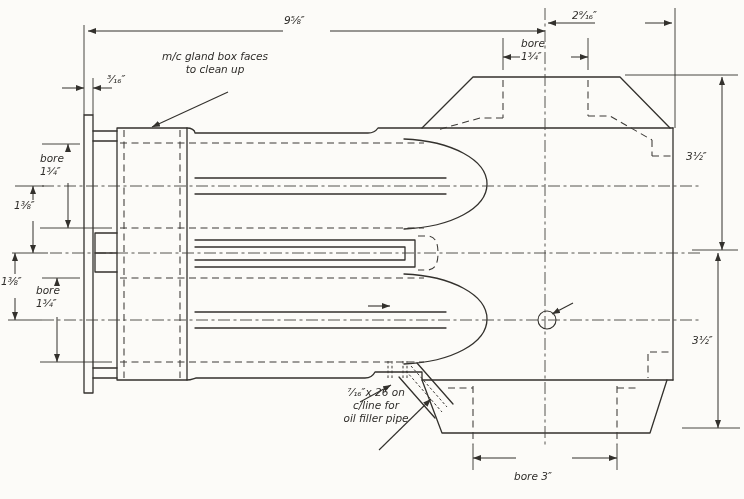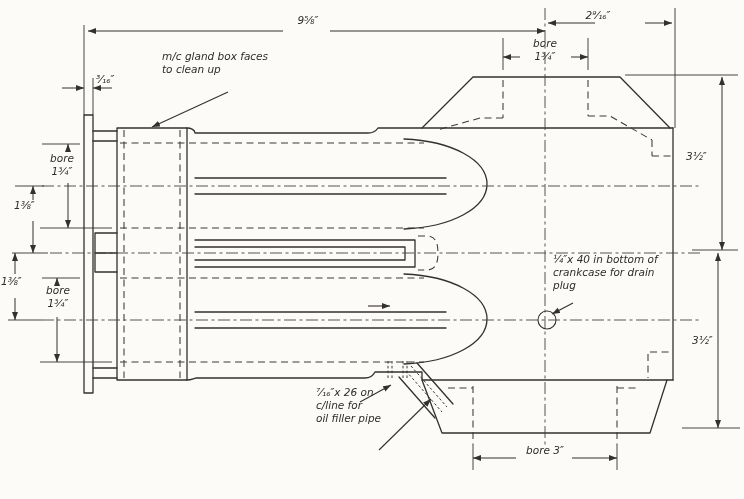--- a/index.html
+++ b/index.html
@@ -13,21 +13,21 @@
   .sheet svg{position:absolute;left:0;top:0;}
   .lbl{
     position:absolute;
     font-family:"DejaVu Sans",sans-serif;
     font-style:italic;
     font-size:10.5px;
     line-height:1.22;
     color:#2e2c29;
     white-space:pre-line;
   }
-  .ctr{text-align:center;}
+  .ctr{text-align:left;}
 </style>
 </head>
 <body>
 
 <div class="sheet">
 
   <svg width="744" height="499" viewBox="0 0 744 499">
     <defs>
       <marker id="ah" orient="auto-start-reverse" markerWidth="9" markerHeight="7" refX="8" refY="3" markerUnits="userSpaceOnUse">
         <path d="M0,0 L8,3 L0,6 Z" fill="#33312d"></path>
@@ -128,43 +128,40 @@
     </g>
   </svg>
 
   <div class="lbl ctr" style="left:284px;top:14px;width:48px;">9⅝″</div>
 
   <div class="lbl ctr" style="left:572px;top:9px;width:52px;">2⁹⁄₁₆″</div>
 
   <div class="lbl ctr" style="left:521px;top:37px;width:48px;">bore
 1¾″</div>
 
-  <div class="lbl" style="left:96px;top:73px;text-align:right;">³⁄₁₆″</div>
+  <div class="lbl" style="left:107px;top:73px;text-align:right;">³⁄₁₆″</div>
 
-  <div class="lbl" style="left:162px;top:50px;">m/c gland box faces
+  <div class="lbl" style="left:162px;top:50px;text-align:center;">m/c gland box faces
 to clean up</div>
 
   <div class="lbl ctr" style="left:40px;top:152px;width:44px;">bore
 1¾″</div>
 
   <div class="lbl" style="left:14px;top:199px;">1⅜″</div>
 
   <div class="lbl" style="left:1px;top:275px;">1⅜″</div>
 
   <div class="lbl ctr" style="left:36px;top:284px;width:44px;">bore
 1¾″</div>
 
   <div class="lbl" style="left:686px;top:150px;">3½″</div>
 
   <div class="lbl" style="left:692px;top:334px;">3½″</div>
 
-  <div class="lbl" style="left:553px;top:253px;width:150px;">¼″x 40 in bottom of
-crankcase for drain
-plug</div>
 
-  <div class="lbl" style="left:316px;top:386px;width:120px;">⁷⁄₁₆″x 26 on
+  <div class="lbl" style="left:316px;top:386px;width:120px;text-align:center;">⁷⁄₁₆″x 26 on
 c/line for
 oil filler pipe</div>
 
 
-  <div class="lbl ctr" style="left:514px;top:444px;width:62px;">bore 3″</div>
+  <div class="lbl ctr" style="left:514px;top:470px;width:62px;">bore 3″</div>
 
 </div>
 
 </body></html>

